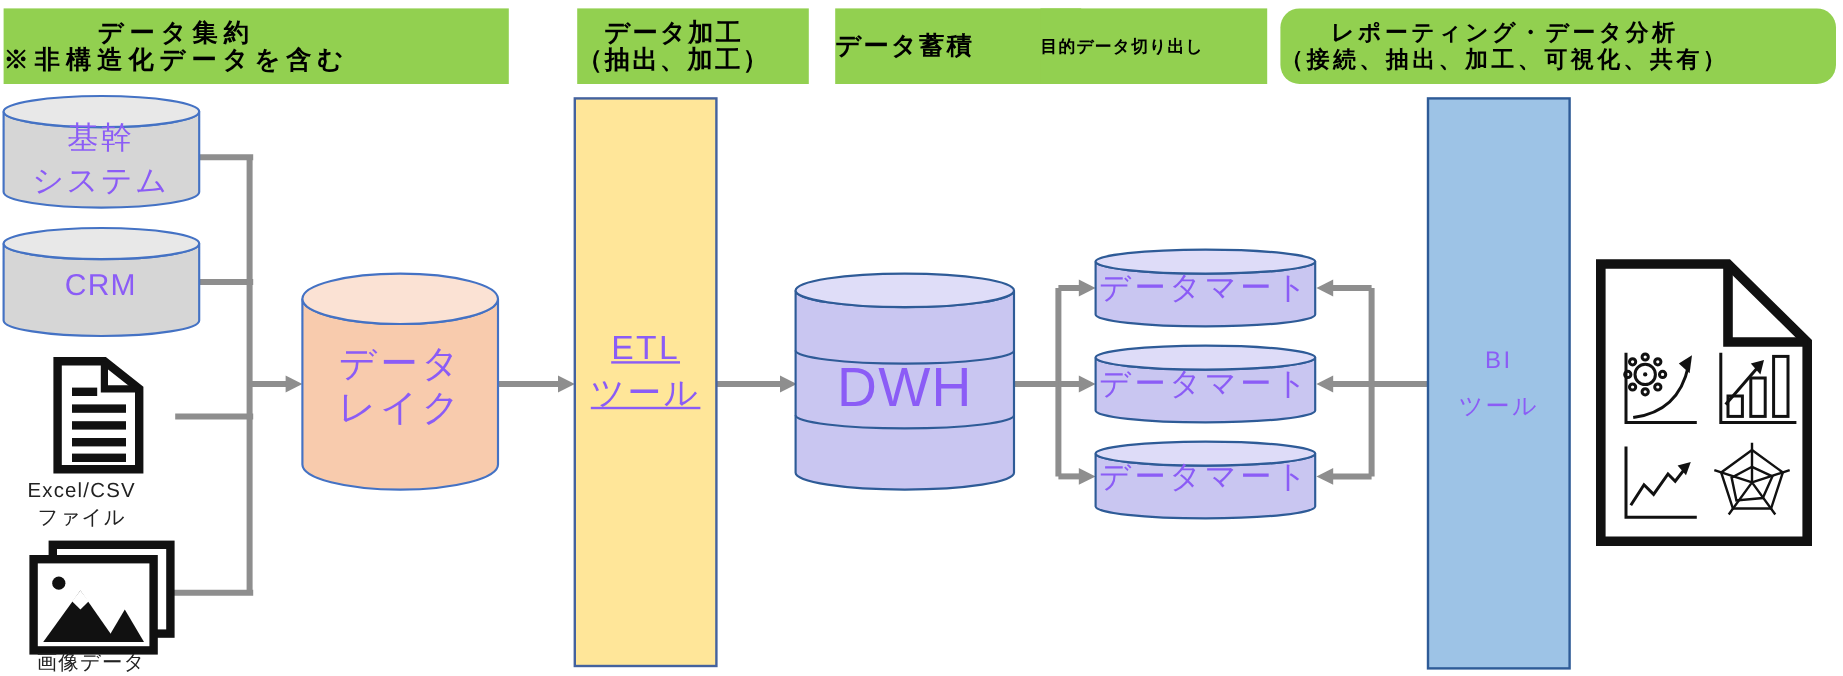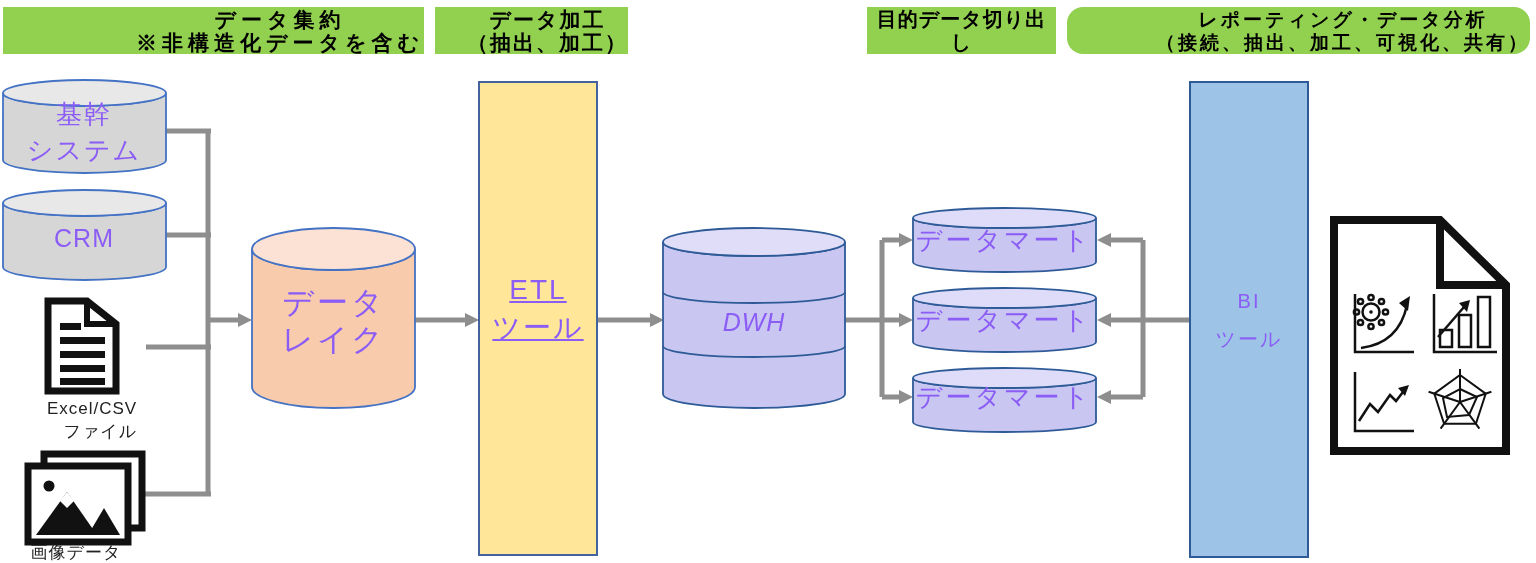--- a/index.html
+++ b/index.html
@@ -2,37 +2,37 @@
 <html><head>
 <meta charset="utf-8">
 <style>
   html,body{margin:0;padding:0;background:#fff;}
   #canvas{
     position:relative;width:1536px;height:563px;overflow:hidden;background:#fff;
     font-family:"Liberation Sans",sans-serif;
   }
   #diagram-svg{position:absolute;left:0;top:0;}
   .stage-hdr{
-    position:absolute;top:7px;height:47px;background:#92D050;
-    display:flex;align-items:center;justify-content:flex-end;text-align:center;
+    position:absolute;top:7px;height:63px;background:#92D050;
+    display:flex;align-items:center;justify-content:flex-start;text-align:center;
     font-weight:bold;color:#000;line-height:23px;white-space:pre-line;
   }
   .hdr-lg{font-size:21px;letter-spacing:5px;}
-  .hdr-md{font-size:21px;letter-spacing:2px;}
+  .hdr-md{font-size:21px;letter-spacing:2px;margin-left:46px;}
   .hdr-sm{font-size:17px;letter-spacing:1px;}
   .lbl{
     position:absolute;transform:translate(-50%,-50%);text-align:center;
     color:#8b5cf6;white-space:pre-line;
   }
   .lbl-core{font-size:26px;line-height:36px;letter-spacing:2px;}
   .lbl-crm{font-size:25px;letter-spacing:1px;}
   .lbl-caption{font-size:17px;line-height:23px;letter-spacing:1px;color:#222;}
   .lbl-lake{font-size:31px;line-height:37px;letter-spacing:3px;}
   .lbl-etl{font-size:28px;line-height:38px;letter-spacing:2px;}
-  .lbl-dwh{font-size:25px;letter-spacing:1px;font-style:italic;}
+  .lbl-dwh{font-size:46px;letter-spacing:1px;}
   .lbl-mart{font-size:26px;letter-spacing:3px;}
   .lbl-bi{font-size:20px;line-height:38px;letter-spacing:2px;}
 </style>
 </head>
 <body>
 
 <div id="canvas">
 
   <svg id="diagram-svg" width="1536" height="563" viewBox="0 0 1536 563">
 
@@ -172,32 +172,35 @@
   </svg>
 
   <div class="stage-hdr hdr-lg" style="left:3px;width:421px;">
     <span>データ集約
 ※非構造化データを含む</span>
   </div>
   <div class="stage-hdr hdr-md" style="left:435px;width:193px;">
     <span>データ加工
 （抽出、加工）</span>
   </div>
-  <div class="stage-hdr hdr-sm" style="left:867px;width:189px;font-size:20px;">
+  <div class="stage-hdr hdr-md" style="left:650px;width:205px;">
+    <span>データ蓄積</span>
+  </div>
+  <div class="stage-hdr hdr-sm" style="left:867px;width:189px;font-size:14px;">
     <span>目的データ切り出し</span>
   </div>
   <div class="stage-hdr hdr-sm" style="left:1067px;width:463px;font-size:19px;letter-spacing:3px;border-radius:16px;">
     <span>レポーティング・データ分析
 （接続、抽出、加工、可視化、共有）</span>
   </div>
 
   <div class="lbl lbl-core" style="left:84px;top:132px;">基幹
 システム</div>
   <div class="lbl lbl-crm" style="left:84px;top:238px;">CRM</div>
-  <div class="lbl lbl-caption" style="left:92px;top:420px;text-align:right;">Excel/CSV
+  <div class="lbl lbl-caption" style="left:68px;top:420px;">Excel/CSV
 ファイル</div>
   <div class="lbl lbl-caption" style="left:76px;top:552px;">画像データ</div>
 
   <div class="lbl lbl-lake" style="left:334px;top:321px;">データ
 レイク</div>
   <div class="lbl lbl-etl" style="left:538px;top:309px;text-decoration:underline;">ETL
 ツール</div>
   <div class="lbl lbl-dwh" style="left:754px;top:322px;">DWH</div>
 
   <div class="lbl lbl-mart" style="left:1004px;top:240px;">データマート</div>

